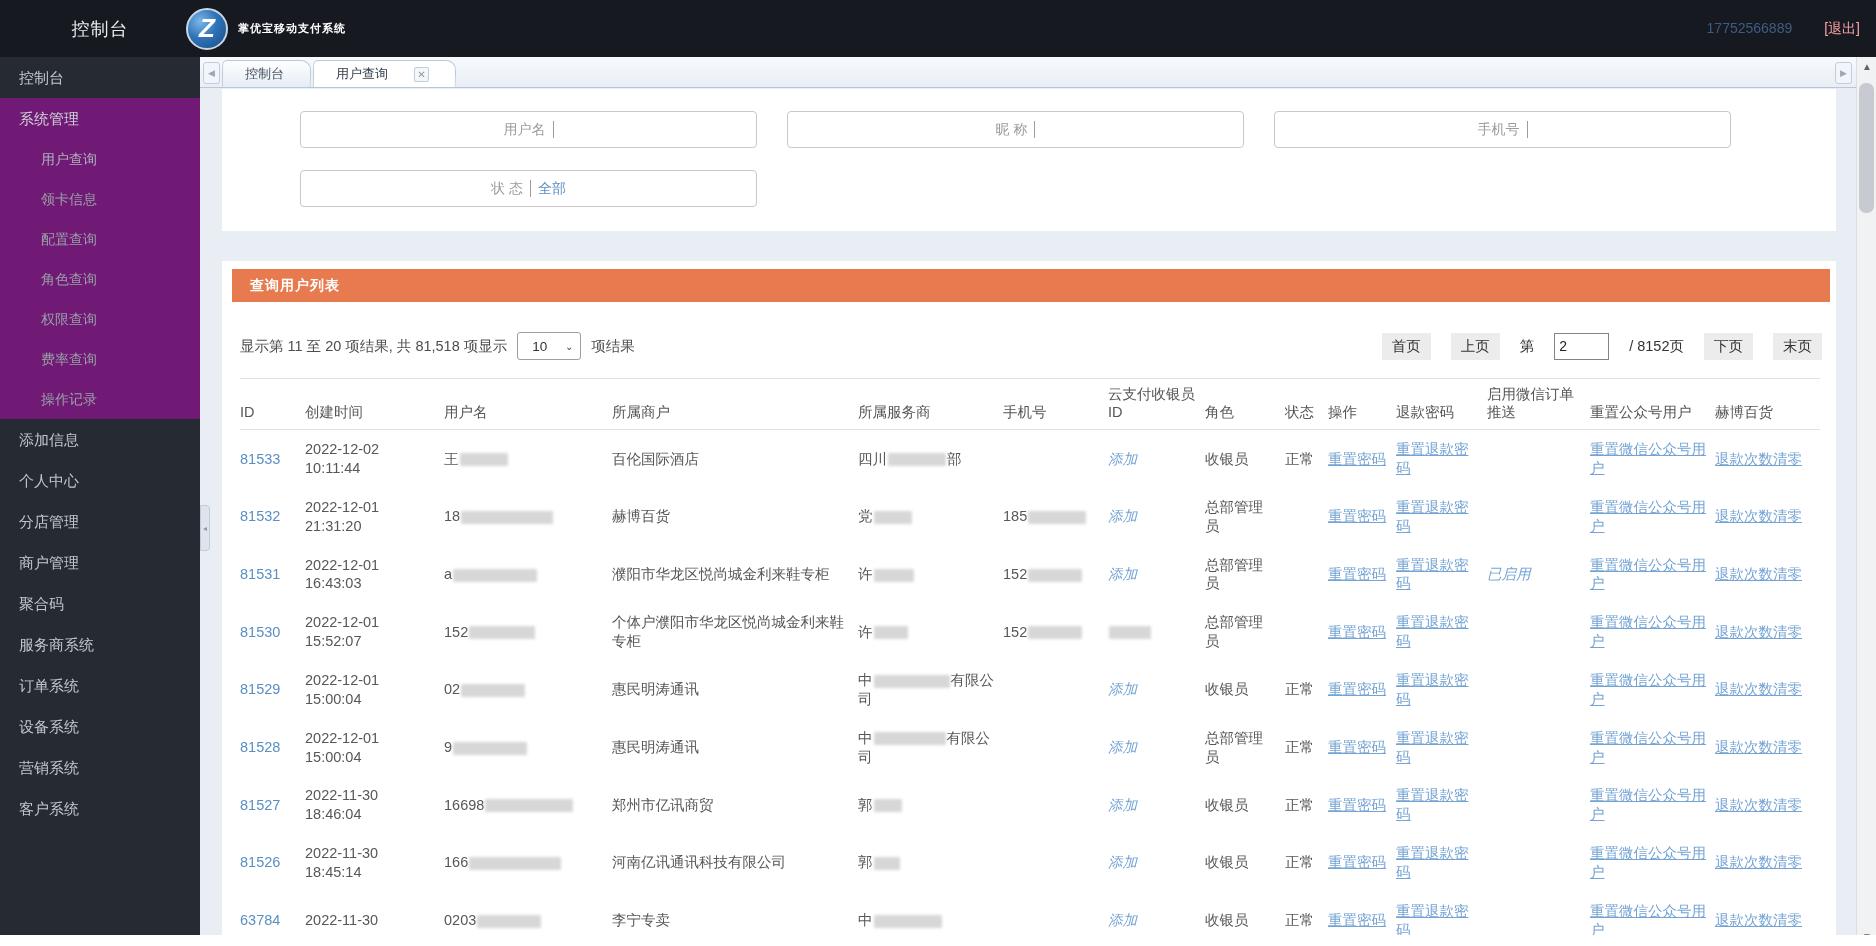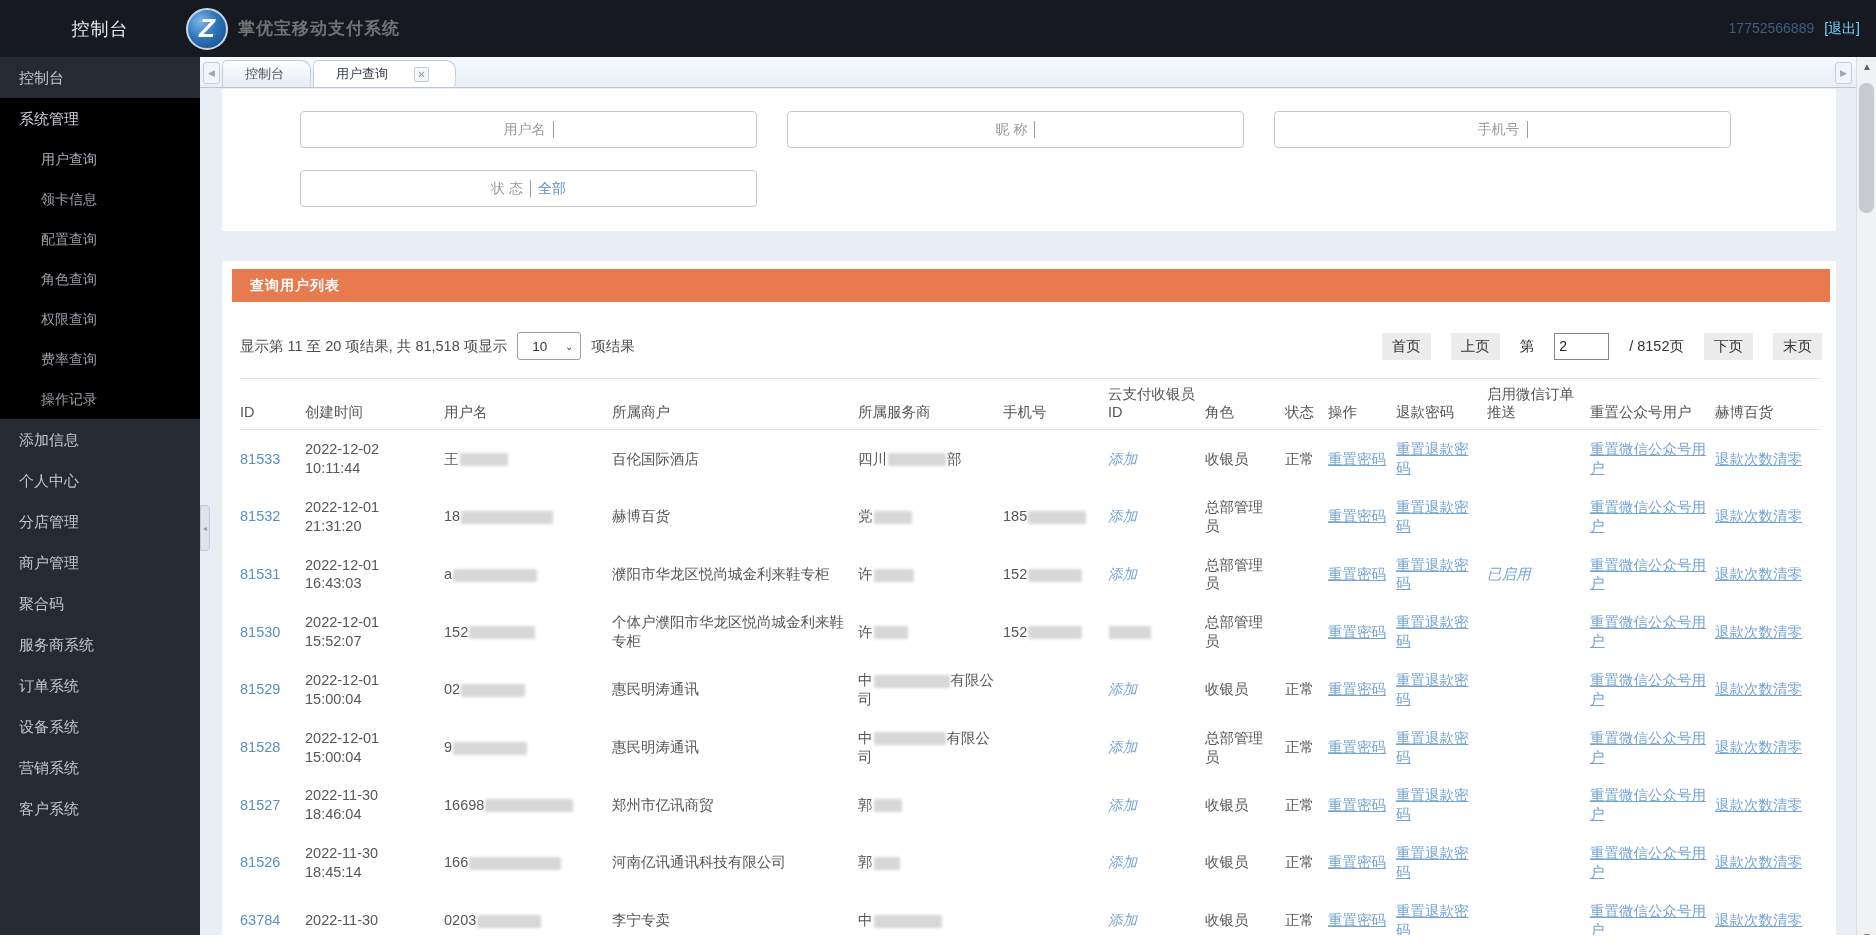--- a/index.html
+++ b/index.html
@@ -7,31 +7,31 @@
               font-family:"Liberation Sans","DejaVu Sans",sans-serif; }
 
   
   .topbar { position:absolute; left:0; top:0; width:1876px; height:57px;
             background:#171921; display:flex; align-items:center; z-index:30; }
   .tb-console { width:200px; text-align:center; color:#e8eaee; font-size:18px; letter-spacing:1px; }
   .tb-logo { width:42px; height:42px; border-radius:50%; margin-left:-14px;
              background:radial-gradient(circle at 32% 30%, #7db6e8 0%, #2f74b8 45%, #154b86 100%);
              border:2px solid #c9d6e4; display:flex; align-items:center; justify-content:center;
              color:#fff; font-size:26px; font-weight:bold; font-style:italic; }
-  .tb-title { color:#737373; font-size:17px; font-weight:bold; margin-left:10px; letter-spacing:1px; }
+  .tb-title { color:#ffffff; font-size:11px; font-weight:bold; margin-left:10px; letter-spacing:1px; }
   .tb-right { margin-left:auto; margin-right:16px; font-size:14px; color:#3d5c82; display:flex; gap:10px; }
   .tb-right .phone { color:#3d5c82; }
-  .tb-right .logout { color:#7dd3fc; cursor:pointer; }
+  .tb-right .logout { color:#fca5a5; cursor:pointer;margin-left:22px; }
 
   
   .sidebar { position:absolute; left:0; top:57px; width:200px; height:878px;
              background:#262a33; overflow:hidden; }
   .side-item { height:41px; line-height:41px; padding-left:19px; color:#c2c6cd;
                font-size:15px; cursor:pointer; }
-  .side-section { background:#000000; }
+  .side-section { background:#701a75; }
   .side-section .side-item { color:#cdd1d8; }
   .sub-item { height:40px; line-height:40px; padding-left:41px; color:#9aa0a9;
               font-size:14px; cursor:pointer; }
 
   .content { position:absolute; left:200px; top:57px; width:1656px; height:878px;
              background:#e9edf4; }
 
   
   .tabstrip { position:absolute; left:0; top:0; width:1656px; height:31px;
               background:linear-gradient(#f7fafd,#e9eef6); border-bottom:1px solid #b9c6d8;

